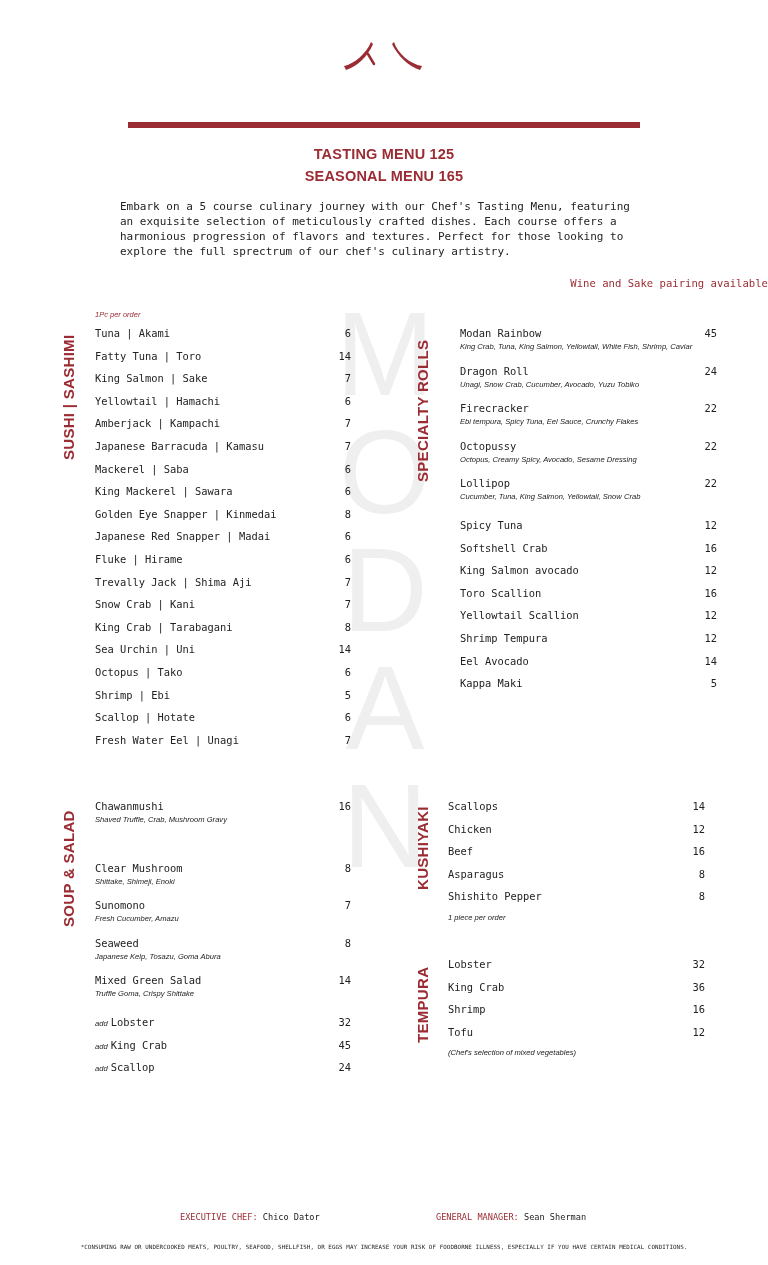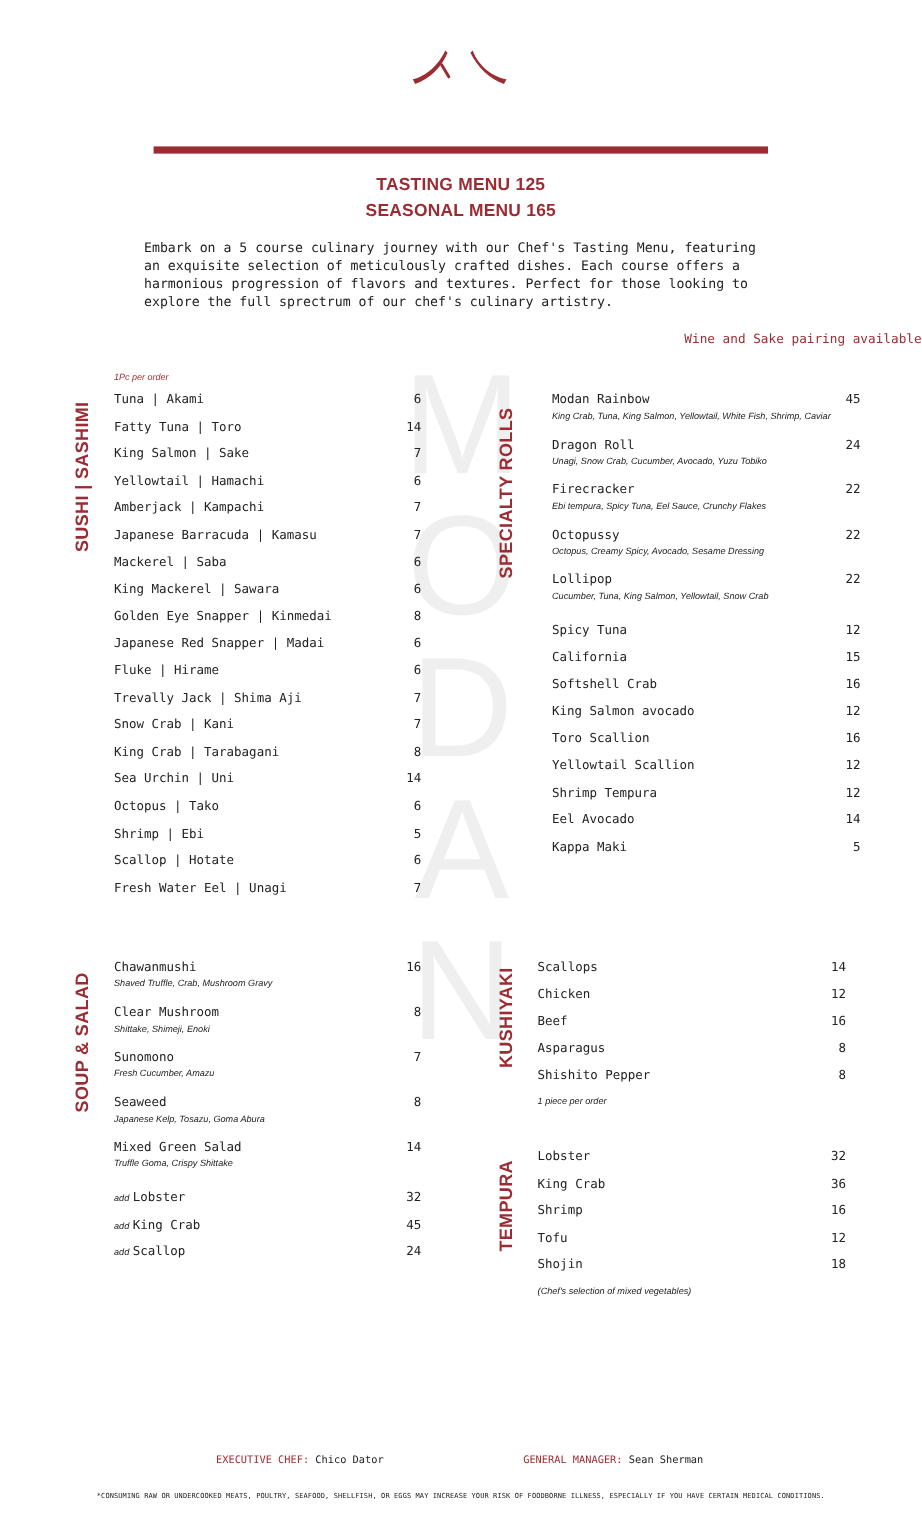--- a/index.html
+++ b/index.html
@@ -211,26 +211,20 @@
     </div>
   <div id="rolls-list" style="margin-top:4px;">
       <div style="height: 22.6px;">
         <div class="item">
           <span><span>Spicy Tuna</span></span>
           <span class="price">12</span>
         </div>
       </div>
       <div style="height: 22.6px;">
         <div class="item">
-          <span><span>California</span></span>
-          <span class="price">15</span>
-        </div>
-      </div>
-      <div style="height: 22.6px;">
-        <div class="item">
           <span><span>Softshell Crab</span></span>
           <span class="price">16</span>
         </div>
       </div>
       <div style="height: 22.6px;">
         <div class="item">
           <span><span>King Salmon avocado</span></span>
           <span class="price">12</span>
         </div>
       </div>
@@ -269,21 +263,21 @@
 
 <div class="sect" style="left:95px; top:800px; width:256px;">
   <div id="soup-list">
       <div style="height: 37.6px;">
         <div class="item">
           <span><span>Chawanmushi</span></span>
           <span class="price">16</span>
         </div>
         <div class="desc">Shaved Truffle, Crab, Mushroom Gravy</div>
       </div>
-      <div style="height: 37.6px;">
+      <div style="height: 37.6px; margin-top: 24px;">
         <div class="item">
           <span><span>Clear Mushroom</span></span>
           <span class="price">8</span>
         </div>
         <div class="desc">Shittake, Shimeji, Enoki</div>
       </div>
       <div style="height: 37.6px;">
         <div class="item">
           <span><span>Sunomono</span></span>
           <span class="price">7</span>
@@ -380,26 +374,20 @@
       <div style="height: 22.6px;">
         <div class="item">
           <span><span>Shrimp</span></span>
           <span class="price">16</span>
         </div>
       </div>
       <div style="height: 22.6px;">
         <div class="item">
           <span><span>Tofu</span></span>
           <span class="price">12</span>
-        </div>
-      </div>
-      <div style="height: 22.6px;">
-        <div class="item">
-          <span><span>Shojin</span></span>
-          <span class="price">18</span>
         </div>
       </div>
     </div>
   <div class="desc" style="margin-top:0px;">(Chef's selection of mixed vegetables)</div>
 </div>
 
 <div class="footer" style="left:180px;">
   <span class="role">EXECUTIVE CHEF:</span>
   <span>Chico Dator</span>
 </div>

